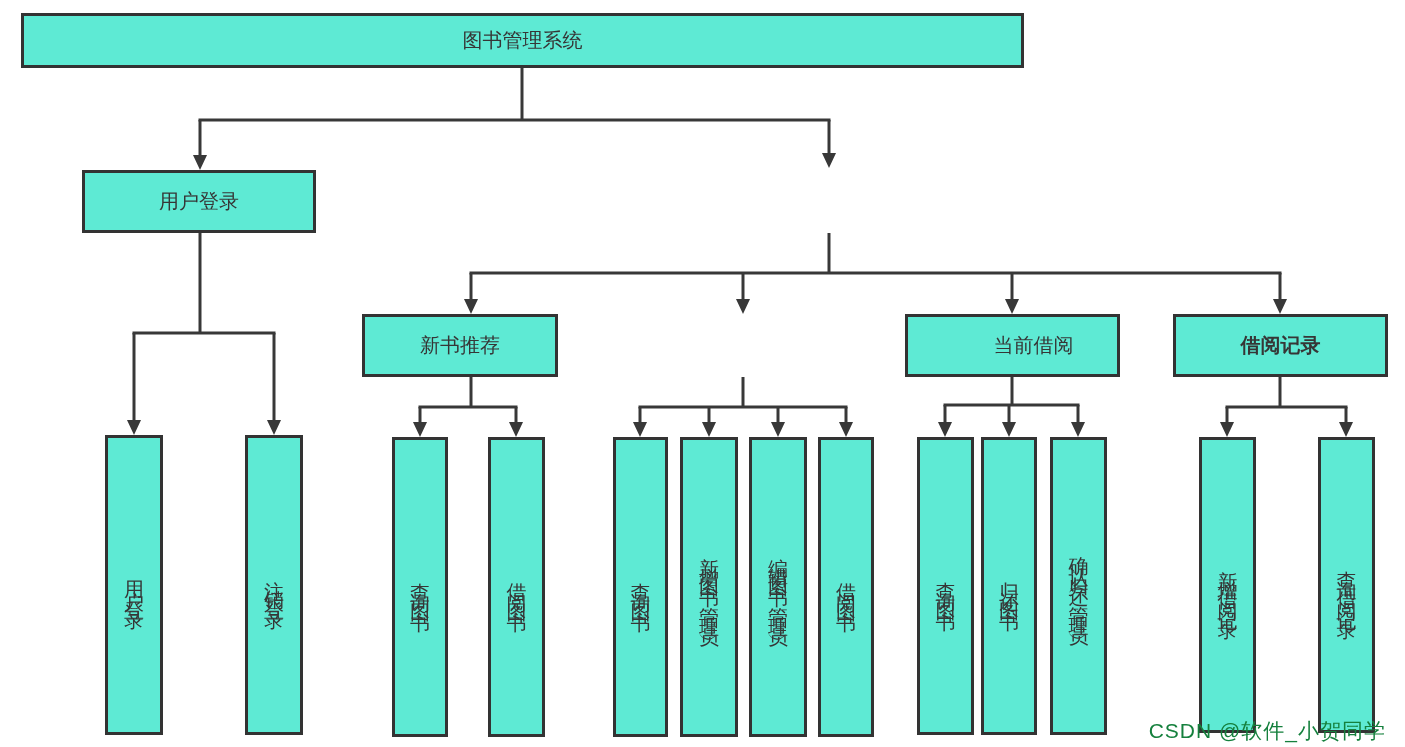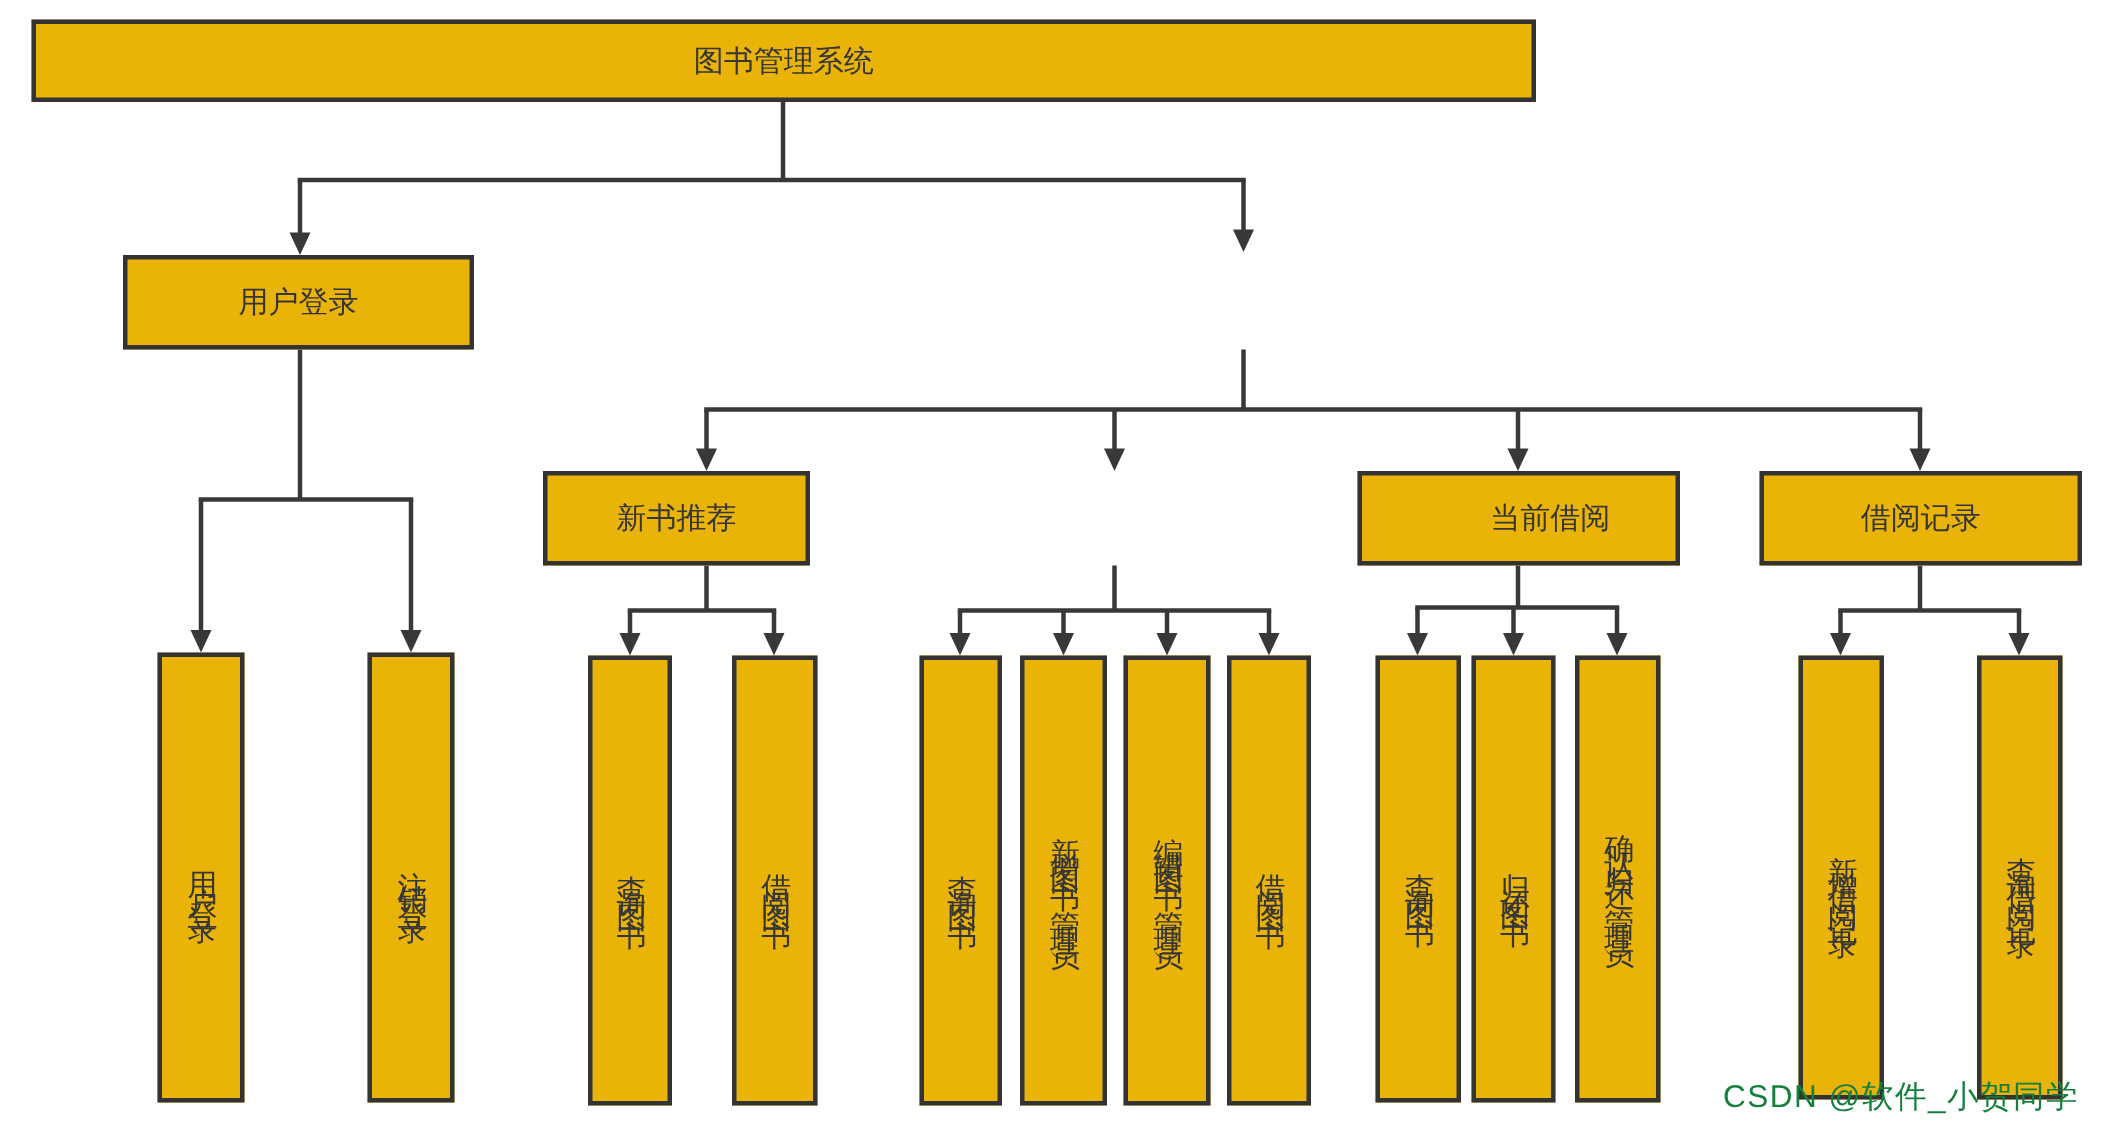--- a/index.html
+++ b/index.html
@@ -13,21 +13,21 @@
   }
   #wires {
     position: absolute;
     left: 0; top: 0;
     width: 1405px; height: 747px;
     pointer-events: none;
   }
   .hbox, .vbox {
     position: absolute;
     box-sizing: border-box;
-    background: #eab308;
+    background: #5eead4;
     border: 3px solid #333333;
     display: flex;
     align-items: center;
     justify-content: center;
     color: #363636;
     font-size: 20px;
   }
   .vbox .vtext {
     writing-mode: vertical-rl;
     text-orientation: mixed;
@@ -137,27 +137,27 @@
     <span>用户登录</span>
   </div>
 
   <div class="vbox" style="left:105px; top:435px; width:58px; height:300px;">
     <span class="vtext">用户登录</span>
   </div>
   <div class="vbox" style="left:245px; top:435px; width:58px; height:300px;">
     <span class="vtext">注销登录</span>
   </div>
 
-  <div class="hbox" style="left:362px; top:314px; width:178px; height:63px;">
+  <div class="hbox" style="left:362px; top:314px; width:196px; height:63px;">
     <span>新书推荐</span>
   </div>
   <div class="hbox" style="left:905px; top:314px; width:215px; height:63px;padding-left:42px;">
     <span>当前借阅</span>
   </div>
-  <div class="hbox" style="left:1173px; top:314px; width:215px; height:63px;">
+  <div class="hbox" style="left:1173px; top:314px; width:215px; height:63px;font-weight:bold;">
     <span>借阅记录</span>
   </div>
 
   <div class="vbox" style="left:392px; top:437px; width:56px; height:300px;">
     <span class="vtext">查询图书</span>
   </div>
   <div class="vbox" style="left:488px; top:437px; width:57px; height:300px;">
     <span class="vtext">借阅图书</span>
   </div>
 

